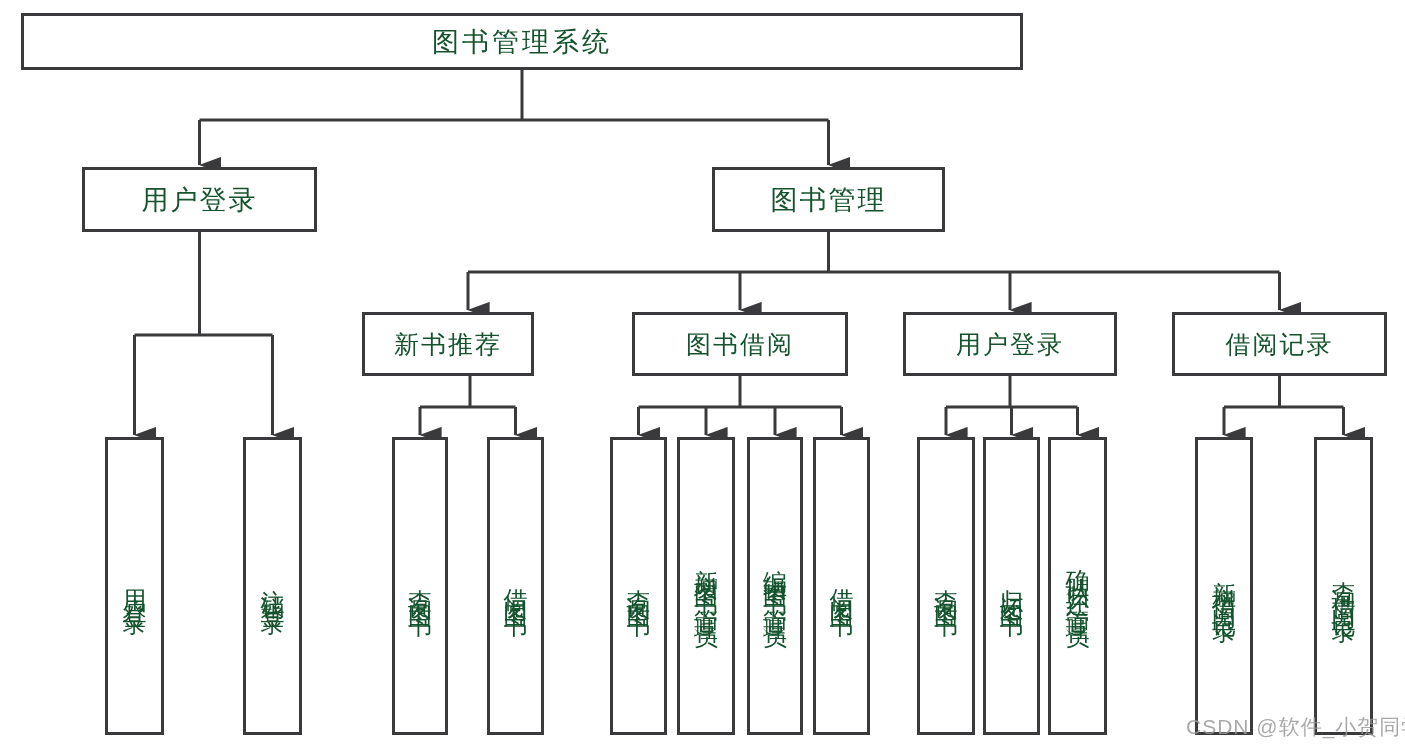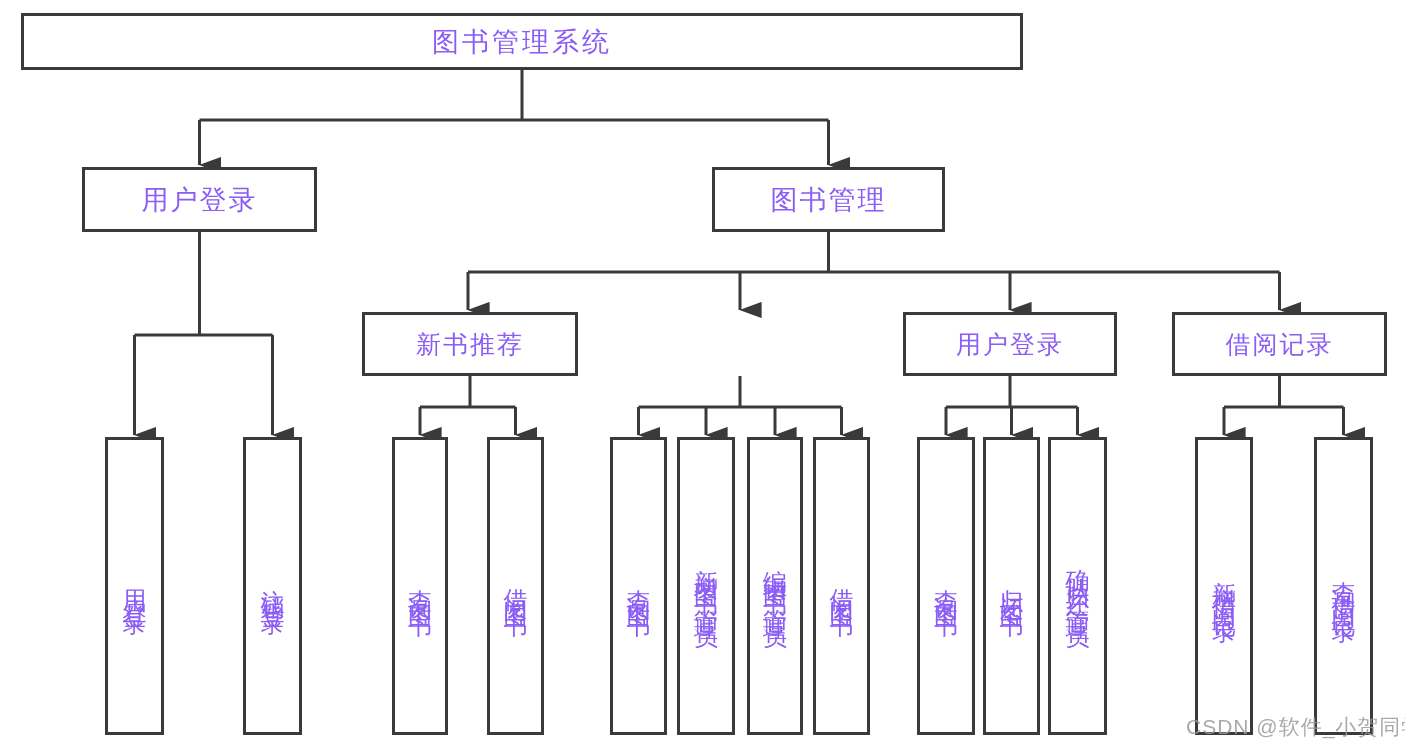--- a/index.html
+++ b/index.html
@@ -17,21 +17,21 @@
     width: 1405px; height: 747px;
   }
   .box {
     position: absolute;
     box-sizing: border-box;
     border: 3px solid #3a3a3c;
     background: #ffffff;
     display: flex;
     align-items: center;
     justify-content: center;
-    color: #8b5cf6;
+    color: #14532d;
   }
   .box.root span { font-size: 27px; letter-spacing: 3px; }
   .box.lvl2 span { font-size: 27px; letter-spacing: 2px; }
   .box.lvl3 span { font-size: 25px; letter-spacing: 2px; }
   .box.leaf span {
     writing-mode: vertical-rl;
     text-orientation: mixed;
     font-size: 24px;
     line-height: 1;
     letter-spacing: 8px;
@@ -100,22 +100,25 @@
     <span>图书管理系统</span>
   </div>
 
   <div class="box lvl2" style="left:82px; top:167px; width:235px; height:65px;">
     <span>用户登录</span>
   </div>
   <div class="box lvl2" style="left:712px; top:167px; width:233px; height:65px;align-items:center;">
     <span>图书管理</span>
   </div>
 
-  <div class="box lvl3" style="left:362px; top:312px; width:216px; height:64px;">
+  <div class="box lvl3" style="left:362px; top:312px; width:172px; height:64px;">
     <span>新书推荐</span>
+  </div>
+  <div class="box lvl3" style="left:632px; top:312px; width:216px; height:64px;">
+    <span>图书借阅</span>
   </div>
   <div class="box lvl3" style="left:903px; top:312px; width:214px; height:64px;">
     <span>用户登录</span>
   </div>
   <div class="box lvl3" style="left:1172px; top:312px; width:215px; height:64px;">
     <span>借阅记录</span>
   </div>
 
   <div class="box leaf" style="left:105px; top:437px; width:59px; height:298px;">
     <span>用户登录</span>

